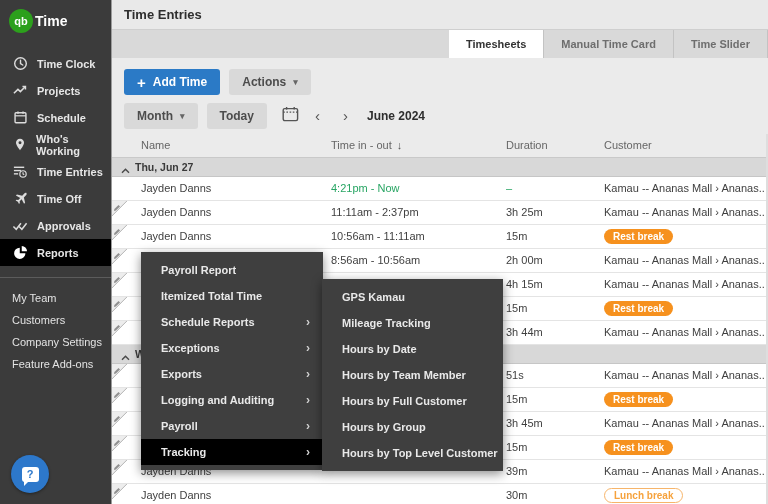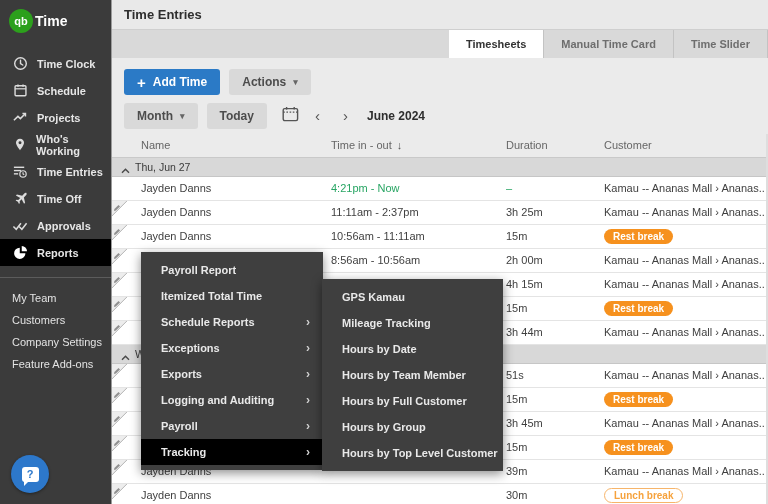--- a/index.html
+++ b/index.html
@@ -47,21 +47,21 @@
   .chev-btn{font-size:15px;color:#555;padding:0 7px;cursor:pointer;line-height:24px;}
   .period{font-size:12px;font-weight:bold;color:#2e2e2e;margin-left:3px;}
   
   .thead{height:24px;background:#ebebeb;border-bottom:1px solid #c9c9c9;position:relative;
          font-size:11px;color:#666;box-sizing:border-box;}
   .th{position:absolute;top:0;line-height:23px;cursor:pointer;white-space:nowrap;}
   .col-name{left:29px;} .col-time{left:219px;} .col-dur{left:394px;} .col-cust{left:492px;}
   .sort-arrow{margin-left:5px;font-size:11px;color:#555;}
   .tbody{position:relative;}
   .grow{height:19px;background:#d8d8d8;border-bottom:1px solid #c6c6c6;position:relative;
-        font-size:10.5px;font-weight:normal;color:#3a3a3a;box-sizing:border-box;cursor:pointer;}
+        font-size:10.5px;font-weight:bold;color:#3a3a3a;box-sizing:border-box;cursor:pointer;}
   .grow .gchev{position:absolute;left:9px;top:6px;}
   .grow .glabel{position:absolute;left:23px;top:0;line-height:18px;white-space:nowrap;}
   .drow{height:24px;border-bottom:1px solid #e4e4e4;position:relative;font-size:11px;color:#3f3f3f;
         background:#fff;box-sizing:border-box;cursor:pointer;}
   .cell{position:absolute;top:0;line-height:23px;white-space:nowrap;}
   .cust-cell{left:492px;right:4px;overflow:hidden;}
   .green{color:#27a563;}
   .badge{display:inline-block;margin-top:4px;height:15px;line-height:15px;border-radius:9px;
          padding:0 9px;font-size:10px;font-weight:bold;vertical-align:top;}
   .badge-rest{background:#f6911e;color:#fff;}
@@ -95,37 +95,37 @@
           <span class="ic">
             <svg width="15" height="15" viewBox="0 0 16 16">
               <circle cx="8" cy="8" r="6.2" fill="none" stroke="#dcdcdc" stroke-width="1.5"></circle>
               <path d="M8 4.6 V8 L10.4 9.6" fill="none" stroke="#dcdcdc" stroke-width="1.5" stroke-linecap="round"></path>
             </svg>
           </span>
           <span>Time Clock</span>
         </div>
         <div class="nav-item">
           <span class="ic">
+            <svg width="16" height="15" viewBox="0 0 16 16">
+              <path d="M1.5 11 L5.8 6.8 L8.4 9.2 L13.5 4" fill="none" stroke="#dcdcdc" stroke-width="1.6"></path>
+              <path d="M10.6 3.8 H13.8 V7" fill="none" stroke="#dcdcdc" stroke-width="1.6"></path>
+            </svg>
+          </span>
+          <span>Projects</span>
+        </div>
+        <div class="nav-item">
+          <span class="ic">
             <svg width="15" height="15" viewBox="0 0 16 16">
               <rect x="2.2" y="3" width="11.6" height="10.6" rx="1" fill="none" stroke="#dcdcdc" stroke-width="1.5"></rect>
               <line x1="2.2" y1="6.2" x2="13.8" y2="6.2" stroke="#dcdcdc" stroke-width="1.3"></line>
               <line x1="5.3" y1="1.6" x2="5.3" y2="4" stroke="#dcdcdc" stroke-width="1.5"></line>
               <line x1="10.7" y1="1.6" x2="10.7" y2="4" stroke="#dcdcdc" stroke-width="1.5"></line>
             </svg>
           </span>
           <span>Schedule</span>
-        </div>
-        <div class="nav-item">
-          <span class="ic">
-            <svg width="16" height="15" viewBox="0 0 16 16">
-              <path d="M1.5 11 L5.8 6.8 L8.4 9.2 L13.5 4" fill="none" stroke="#dcdcdc" stroke-width="1.6"></path>
-              <path d="M10.6 3.8 H13.8 V7" fill="none" stroke="#dcdcdc" stroke-width="1.6"></path>
-            </svg>
-          </span>
-          <span>Projects</span>
         </div>
         <div class="nav-item">
           <span class="ic">
             <svg width="14" height="15" viewBox="0 0 16 16">
               <path d="M8 1.5 C5.2 1.5 3.4 3.6 3.4 6.1 C3.4 9.2 8 14.5 8 14.5 C8 14.5 12.6 9.2 12.6 6.1 C12.6 3.6 10.8 1.5 8 1.5 Z" fill="#dcdcdc"></path>
               <circle cx="8" cy="6" r="1.7" fill="#3b3b3b"></circle>
             </svg>
           </span>
           <span>Who's Working</span>
         </div>

